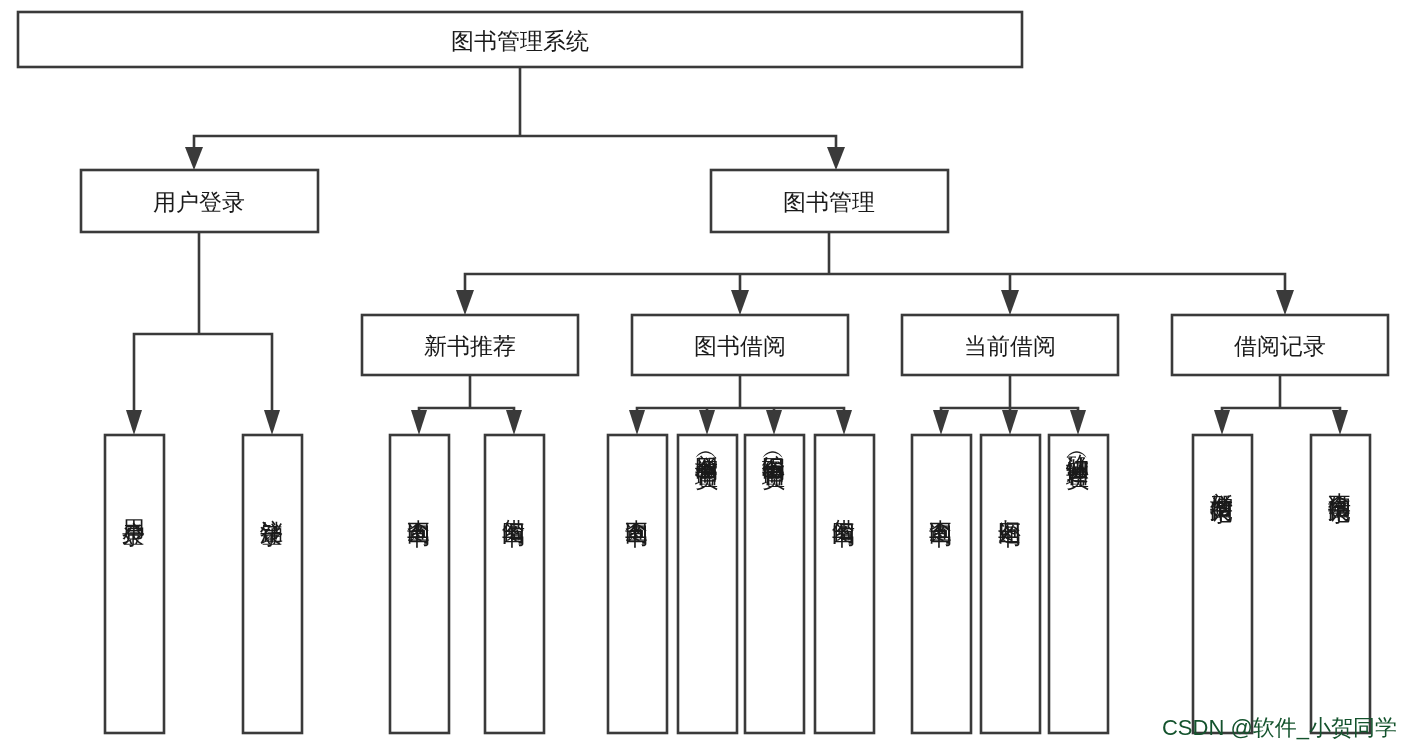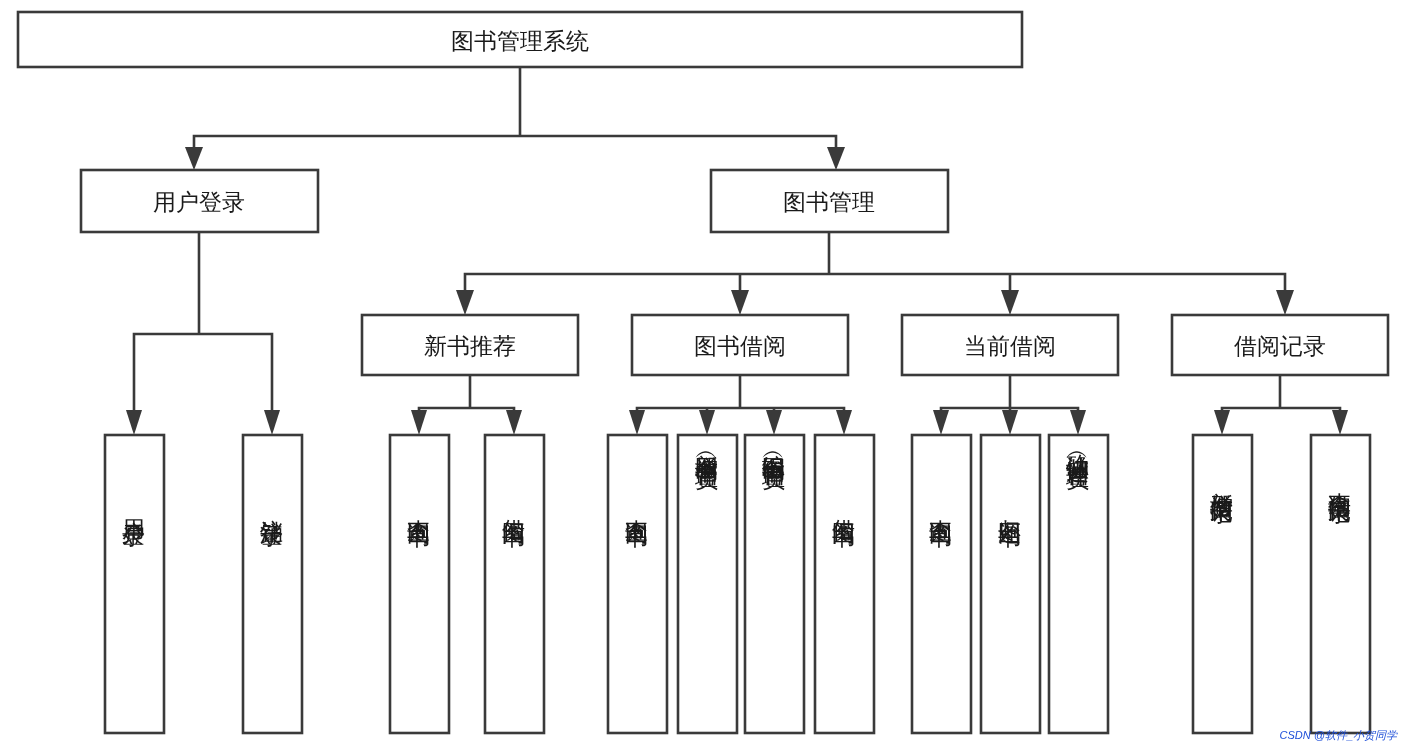--- a/index.html
+++ b/index.html
@@ -57,26 +57,25 @@
     text-orientation: upright;
     glyph-orientation-vertical: 0;
     text-anchor: middle;
     letter-spacing: 2px;
   }
   .watermark-text {
     position: absolute;
     right: 8px;
     bottom: 4px;
     font-family: "Liberation Sans", "DejaVu Sans", sans-serif;
-    font-size: 11px;
-    color: #1d4ed8;
+    font-size: 22px;
+    color: #14532d;
     white-space: nowrap;
     pointer-events: none;
     user-select: none;
-    font-style: italic;
   }
 </style>
 </head>
 <body>
 
 <div id="diagram-root">
 
   <svg id="tree-svg" viewBox="0 0 1405 747" xmlns="http://www.w3.org/2000/svg">
 
     <g>

